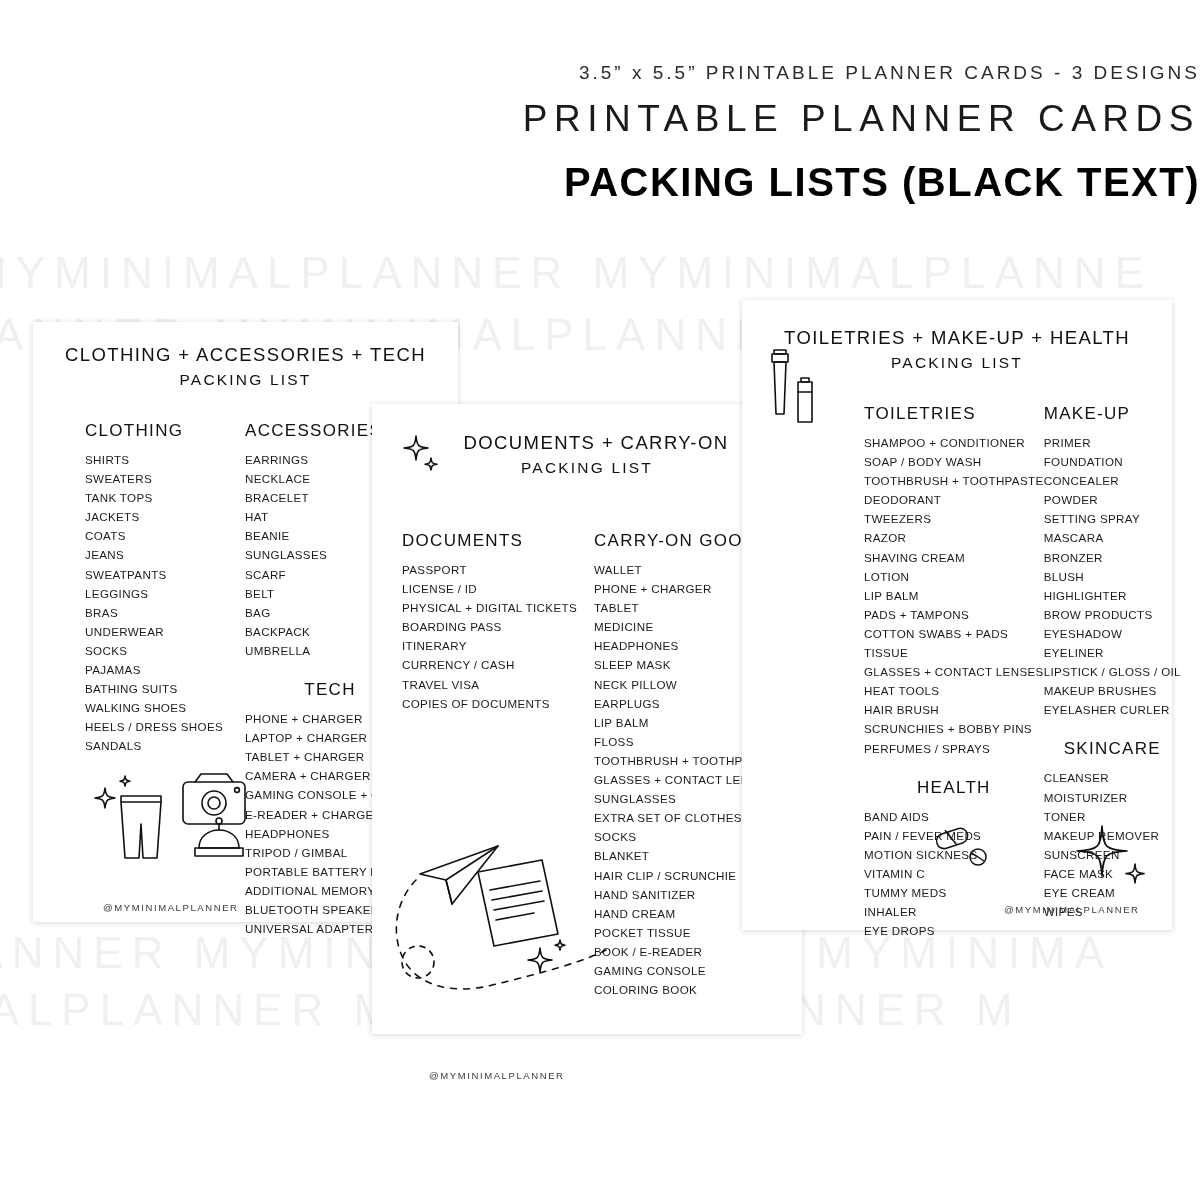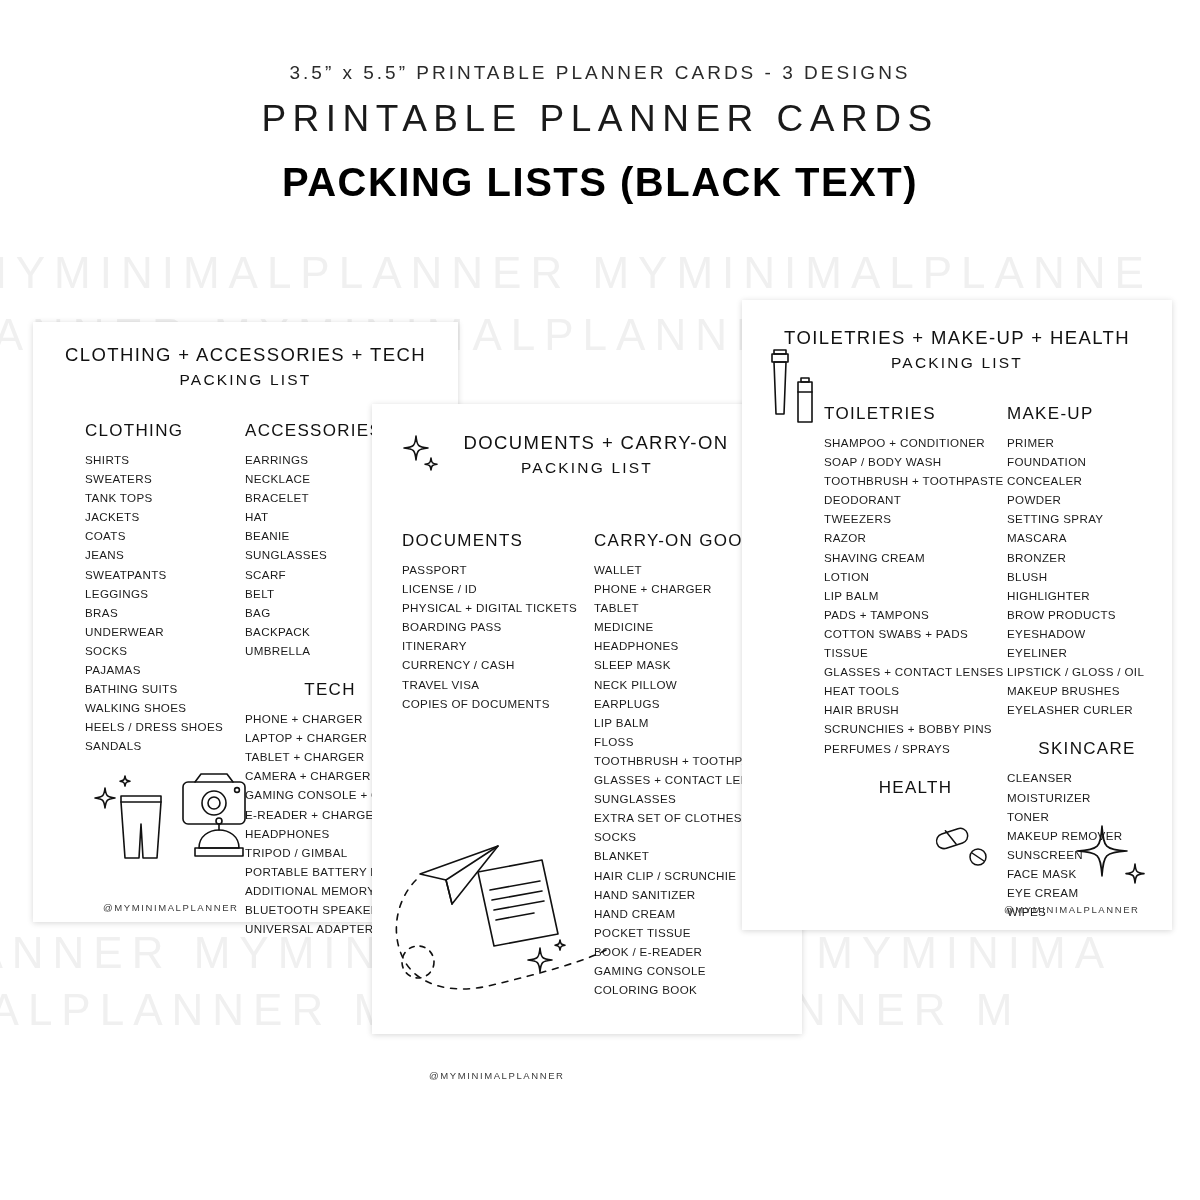--- a/index.html
+++ b/index.html
@@ -11,21 +11,21 @@
     overflow: hidden;
   }
   #stage {
     position: relative;
     width: 1200px; height: 1200px;
     background: #fff;
     overflow: hidden;
   }
 
   
-  .hdr { position: absolute; left: 0; width: 1200px; text-align: center; }
+  .hdr { position: absolute; left: 0; width: 1200px; text-align: right; }
   .hdr-sub {
     top: 62px;
     font-size: 19px;
     letter-spacing: 3.0px;
     color: #2b2b2b;
     font-weight: 400;
   }
   .hdr-title {
     top: 98px;
     font-size: 37px;
@@ -119,21 +119,21 @@
   
   #card-documents .card-title { margin-top: 28px; padding-left: 18px; }
   #c2-body { display: flex; margin-top: 54px; padding-left: 30px; }
   #c2-left { width: 192px; }
   #c2-right { width: 200px; }
   #card-documents .footer-handle { left: 57px; top: 666px; }
 
   
   #card-toiletries .card-title { margin-top: 27px; }
   #c3-body { display: flex; margin-top: 32px; padding-left: 82px; }
-  #c3-left { width: 183px; }
+  #c3-left { width: 183px; margin-left: 40px; }
   #c3-right { width: 160px; }
   #card-toiletries .footer-handle { left: 262px; top: 604px; }
 
   
   .art { position: absolute; }
   #art-clothing { left: 58px; top: 418px; }
   #art-documents { left: 18px; top: 290px; }
   #art-doc-sparkle { left: 28px; top: 28px; }
   #art-toothbrush { left: 20px; top: 48px; }
   #art-pills { left: 190px; top: 525px; }
@@ -351,20 +351,29 @@
             <li>PADS + TAMPONS</li>
             <li>COTTON SWABS + PADS</li>
             <li>TISSUE</li>
             <li>GLASSES + CONTACT LENSES</li>
             <li>HEAT TOOLS</li>
             <li>HAIR BRUSH</li>
             <li>SCRUNCHIES + BOBBY PINS</li>
             <li>PERFUMES / SPRAYS</li>
           </ul>
         <div class="col-head spaced">HEALTH</div>
+        <ul class="items">
+            <li>BAND AIDS</li>
+            <li>PAIN / FEVER MEDS</li>
+            <li>MOTION SICKNESS</li>
+            <li>VITAMIN C</li>
+            <li>TUMMY MEDS</li>
+            <li>INHALER</li>
+            <li>EYE DROPS</li>
+          </ul>
       </div>
       <div id="c3-right">
         <div class="col-head">MAKE-UP</div>
         <ul class="items">
             <li>PRIMER</li>
             <li>FOUNDATION</li>
             <li>CONCEALER</li>
             <li>POWDER</li>
             <li>SETTING SPRAY</li>
             <li>MASCARA</li>

